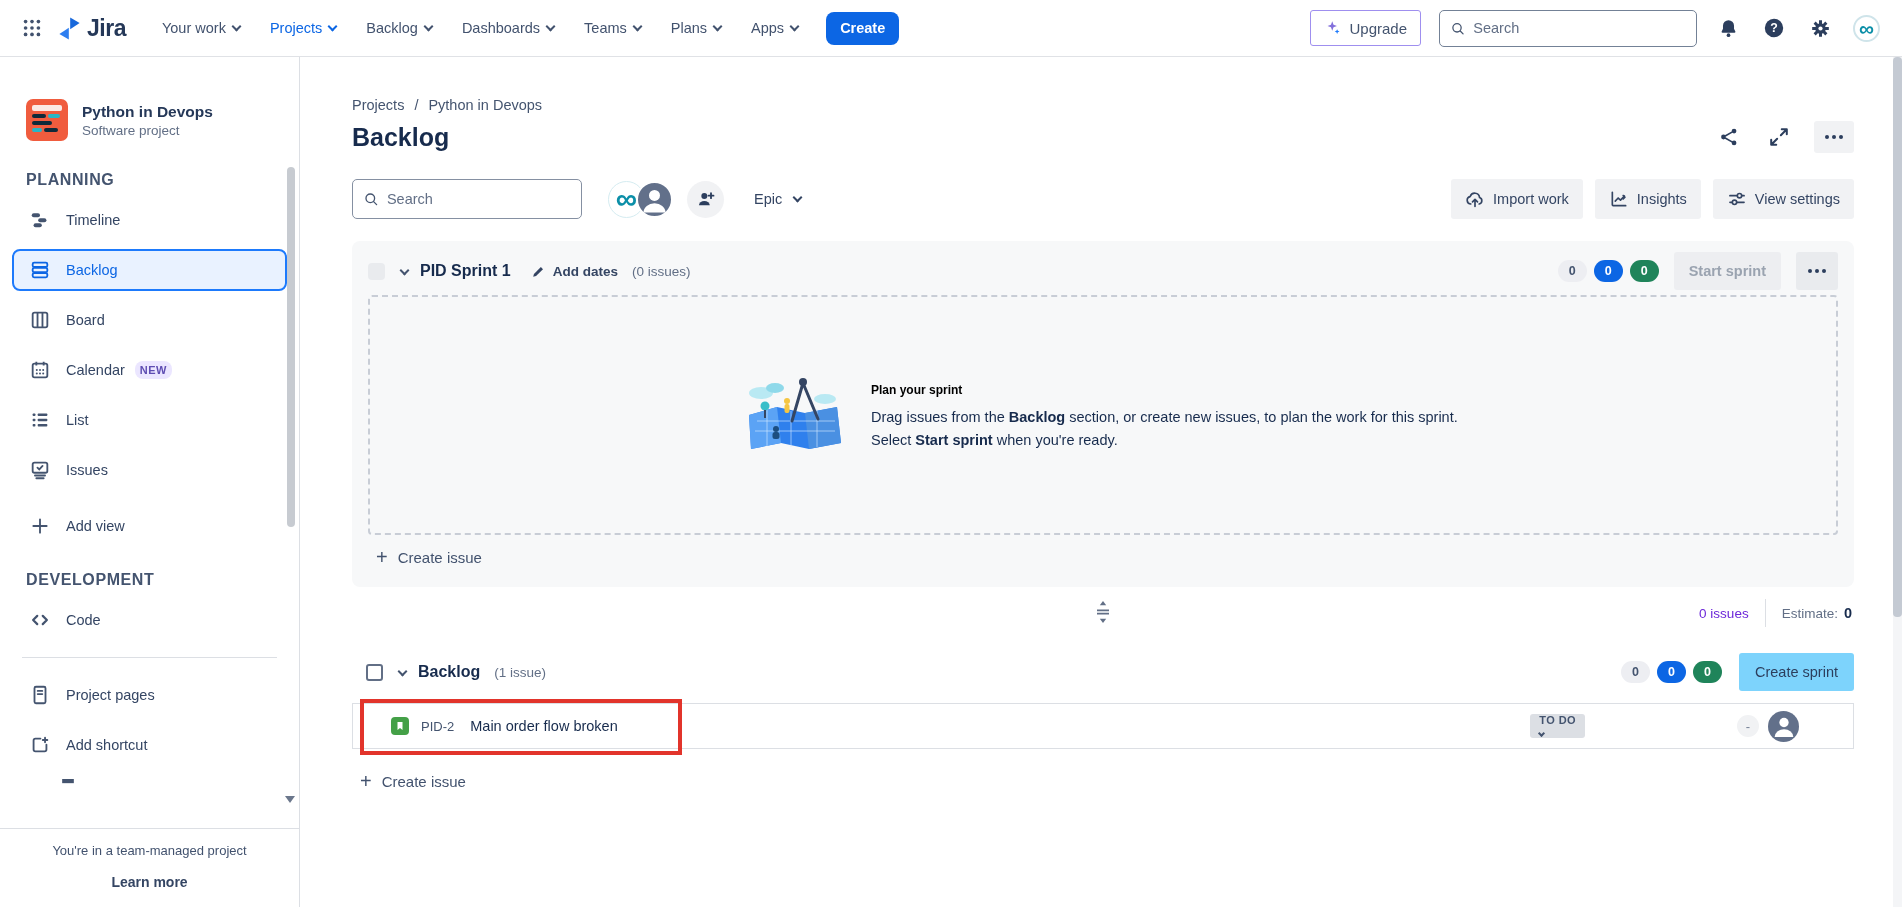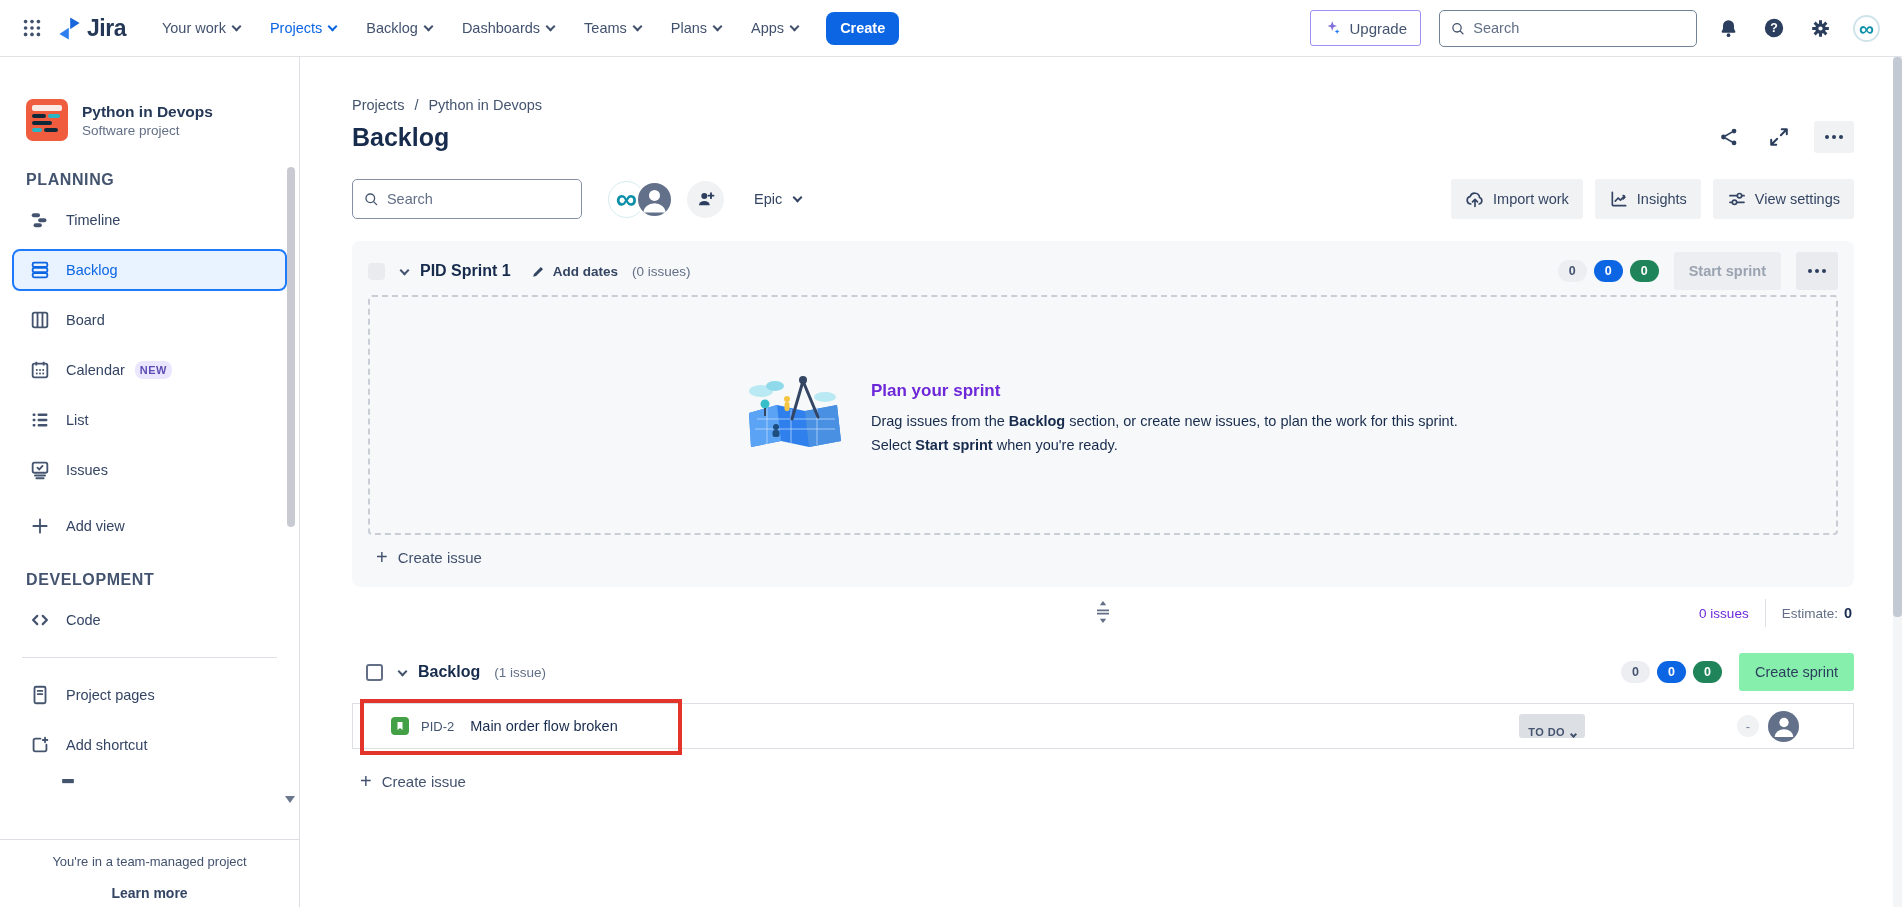--- a/index.html
+++ b/index.html
@@ -45,21 +45,21 @@
   .side-label { font-size:16px; font-weight:700; letter-spacing:0.6px; color:#44546F; margin:30px 0 10px 14px; }
   .side-item { display:flex; align-items:center; height:42px; margin-bottom:8px; border-radius:8px; border:2px solid transparent;
     color:#344563; font-size:14.5px; cursor:pointer; padding:0 6px; }
   .side-item .si { width:24px; height:24px; margin:0 14px 0 8px; display:flex; align-items:center; justify-content:center; color:#44546F; flex-shrink:0; }
   .side-item.selected { border-color:#1D7AFC; background:#E9F2FF; color:var(--accent,#0C66E4); }
   .side-item.selected .si { color:var(--accent,#0C66E4); }
   .badge-new { margin-left:10px; background:#EBE6FF; color:var(--new-badge,#5E4DB2); font-size:11px; font-weight:700;
     letter-spacing:0.5px; border-radius:8px; padding:3px 5px; }
   .side-divider { border-top:1px solid #DCDFE4; margin:16px 10px; }
   .clipped-icon { margin:2px 0 0 46px; color:#44546F; }
-  .side-footer { position:absolute; bottom:0; left:0; right:0; height:68px; background:#fff; border-top:1px solid #DCDFE4; text-align:center; padding-top:14px; }
+  .side-footer { position:absolute; bottom:0; left:0; right:0; height:79px; background:#fff; border-top:1px solid #DCDFE4; text-align:center; padding-top:14px; }
   .side-footer-note { font-size:13px; color:#42526E; }
   .side-footer-link { display:inline-block; margin-top:16px; font-size:14px; font-weight:600; color:#344563; cursor:pointer; }
   .sb-scroll { position:absolute; top:110px; right:4px; width:8px; height:360px; border-radius:4px; background:#C7CBD1; }
   .sb-arrow { position:absolute; right:4px; bottom:104px; width:0; height:0; border-left:5px solid transparent;
     border-right:5px solid transparent; border-top:7px solid #6B778C; }
 
   
   .content { flex:1; position:relative; padding:0 48px 0 52px; background:#fff; }
   .page-scrollbar { position:absolute; right:0; top:0; width:9px; height:850px; background:#F4F5F7; }
   .page-scrollbar .thumb { width:9px; height:560px; background:#C4CAD3; border-radius:4px; }
@@ -103,46 +103,46 @@
   .pill.blue { background:var(--badge-blue,#0C66E4); color:#fff; }
   .pill.green { background:var(--badge-green,#1F845A); color:#fff; }
   .btn-start { height:38px; padding:0 15px; margin-left:8px; background:#EDEEF1; color:#9AA3B0; border:none; border-radius:3px;
     font-size:14.5px; font-weight:600; font-family:inherit; cursor:default; }
   .btn-sq-dots { width:42px; height:38px; margin-left:8px; background:#E9EBEE; border-radius:3px; display:flex; gap:3px;
     align-items:center; justify-content:center; cursor:pointer; }
   .btn-sq-dots b { width:4px; height:4px; border-radius:50%; background:#2C3E5D; }
   .dropzone { border:2px dashed #C8CDD6; border-radius:4px; height:240px; display:flex; align-items:center; justify-content:center; }
   .empty { display:flex; align-items:flex-start; gap:26px; }
   .empty-text { width:590px; padding-top:8px; }
-  .empty-title { font-size:17px; font-weight:700; color:#6d28d9; margin-bottom:9px; }
+  .empty-title { font-size:12px; font-weight:700; color:#000000; margin-bottom:9px; }
   .empty-desc { font-size:14.5px; color:#172B4D; line-height:1.6; }
   .create-issue { display:flex; align-items:center; gap:10px; height:44px; padding-left:8px; font-size:15px; font-weight:500;
     color:#42526E; cursor:pointer; border-radius:4px; }
   .plus-ico { font-size:20px; font-weight:400; color:#42526E; line-height:1; }
 
   .between-row { position:relative; height:58px; }
   .drag-handle { position:absolute; left:50%; top:12px; transform:translateX(-50%); cursor:grab; }
   .between-meta { position:absolute; right:2px; top:12px; display:flex; align-items:center; }
   .meta-issues { font-size:13.5px; color:#6d28d9; }
   .meta-sep { width:1px; height:28px; background:#DCDFE4; margin:0 16px; }
   .meta-label { font-size:13.5px; color:#626F86; }
   .meta-value { font-size:14.5px; font-weight:700; color:#172B4D; margin-left:6px; }
 
   .backlog-head { display:flex; align-items:center; height:46px; margin-top:4px; padding:0 0 0 14px; }
-  .btn-create-sprint { height:38px; padding:0 16px; margin-left:10px; background:#86efac; border:none; border-radius:3px;
+  .btn-create-sprint { height:38px; padding:0 16px; margin-left:10px; background:#7dd3fc; border:none; border-radius:3px;
     font-size:14.5px; font-weight:500; color:#2C3E5D; cursor:pointer; font-family:inherit; }
 
   .issue-row { position:relative; margin-top:8px; height:46px; border:1px solid #DCDFE4; background:#fff;
     display:flex; align-items:center; padding:0 54px 0 38px; cursor:pointer; }
   .story-ico { width:18px; height:18px; border-radius:4px; background:var(--story-green,#44A047); display:flex; align-items:center; justify-content:center; flex-shrink:0; }
   .issue-key { font-size:13px; color:#44546F; margin:0 16px 0 12px; }
   .issue-summary { font-size:14.5px; color:#172B4D; }
   .row-right { margin-left:auto; display:flex; align-items:center; }
-  .status-pill { display:flex; align-items:flex-end; gap:6px; background:#DCDFE4; border-radius:3px; height:24px; padding:0 9px;
-    font-size:11px; font-weight:700; letter-spacing:0.4px; color:#44546F; cursor:pointer; }
+  .status-pill { display:flex; align-items:flex-start; gap:6px; background:#DCDFE4; border-radius:3px; height:24px; padding:0 9px;
+    font-size:11px; font-weight:700; letter-spacing:0.4px; color:#44546F; cursor:pointer;flex-direction:column; }
   .status-pill .chev { width:5px; height:5px; top:-1px; }
   .dash-circle { width:22px; height:22px; border-radius:50%; background:#F1F2F4; color:#758195; display:flex; align-items:center;
     justify-content:center; font-size:13px; margin-left:152px; }
   .row-avatar { width:31px; height:31px; border-radius:50%; background:#62708A; margin-left:9px; display:flex; align-items:center; justify-content:center; cursor:pointer; }
   .red-annotation { position:absolute; left:7px; top:-5px; width:322px; height:56px; border:4px solid var(--annotation-red,#E2342B); pointer-events:none; z-index:5; }
 </style>
 </head>
 <body>
 
 <header class="topnav">

